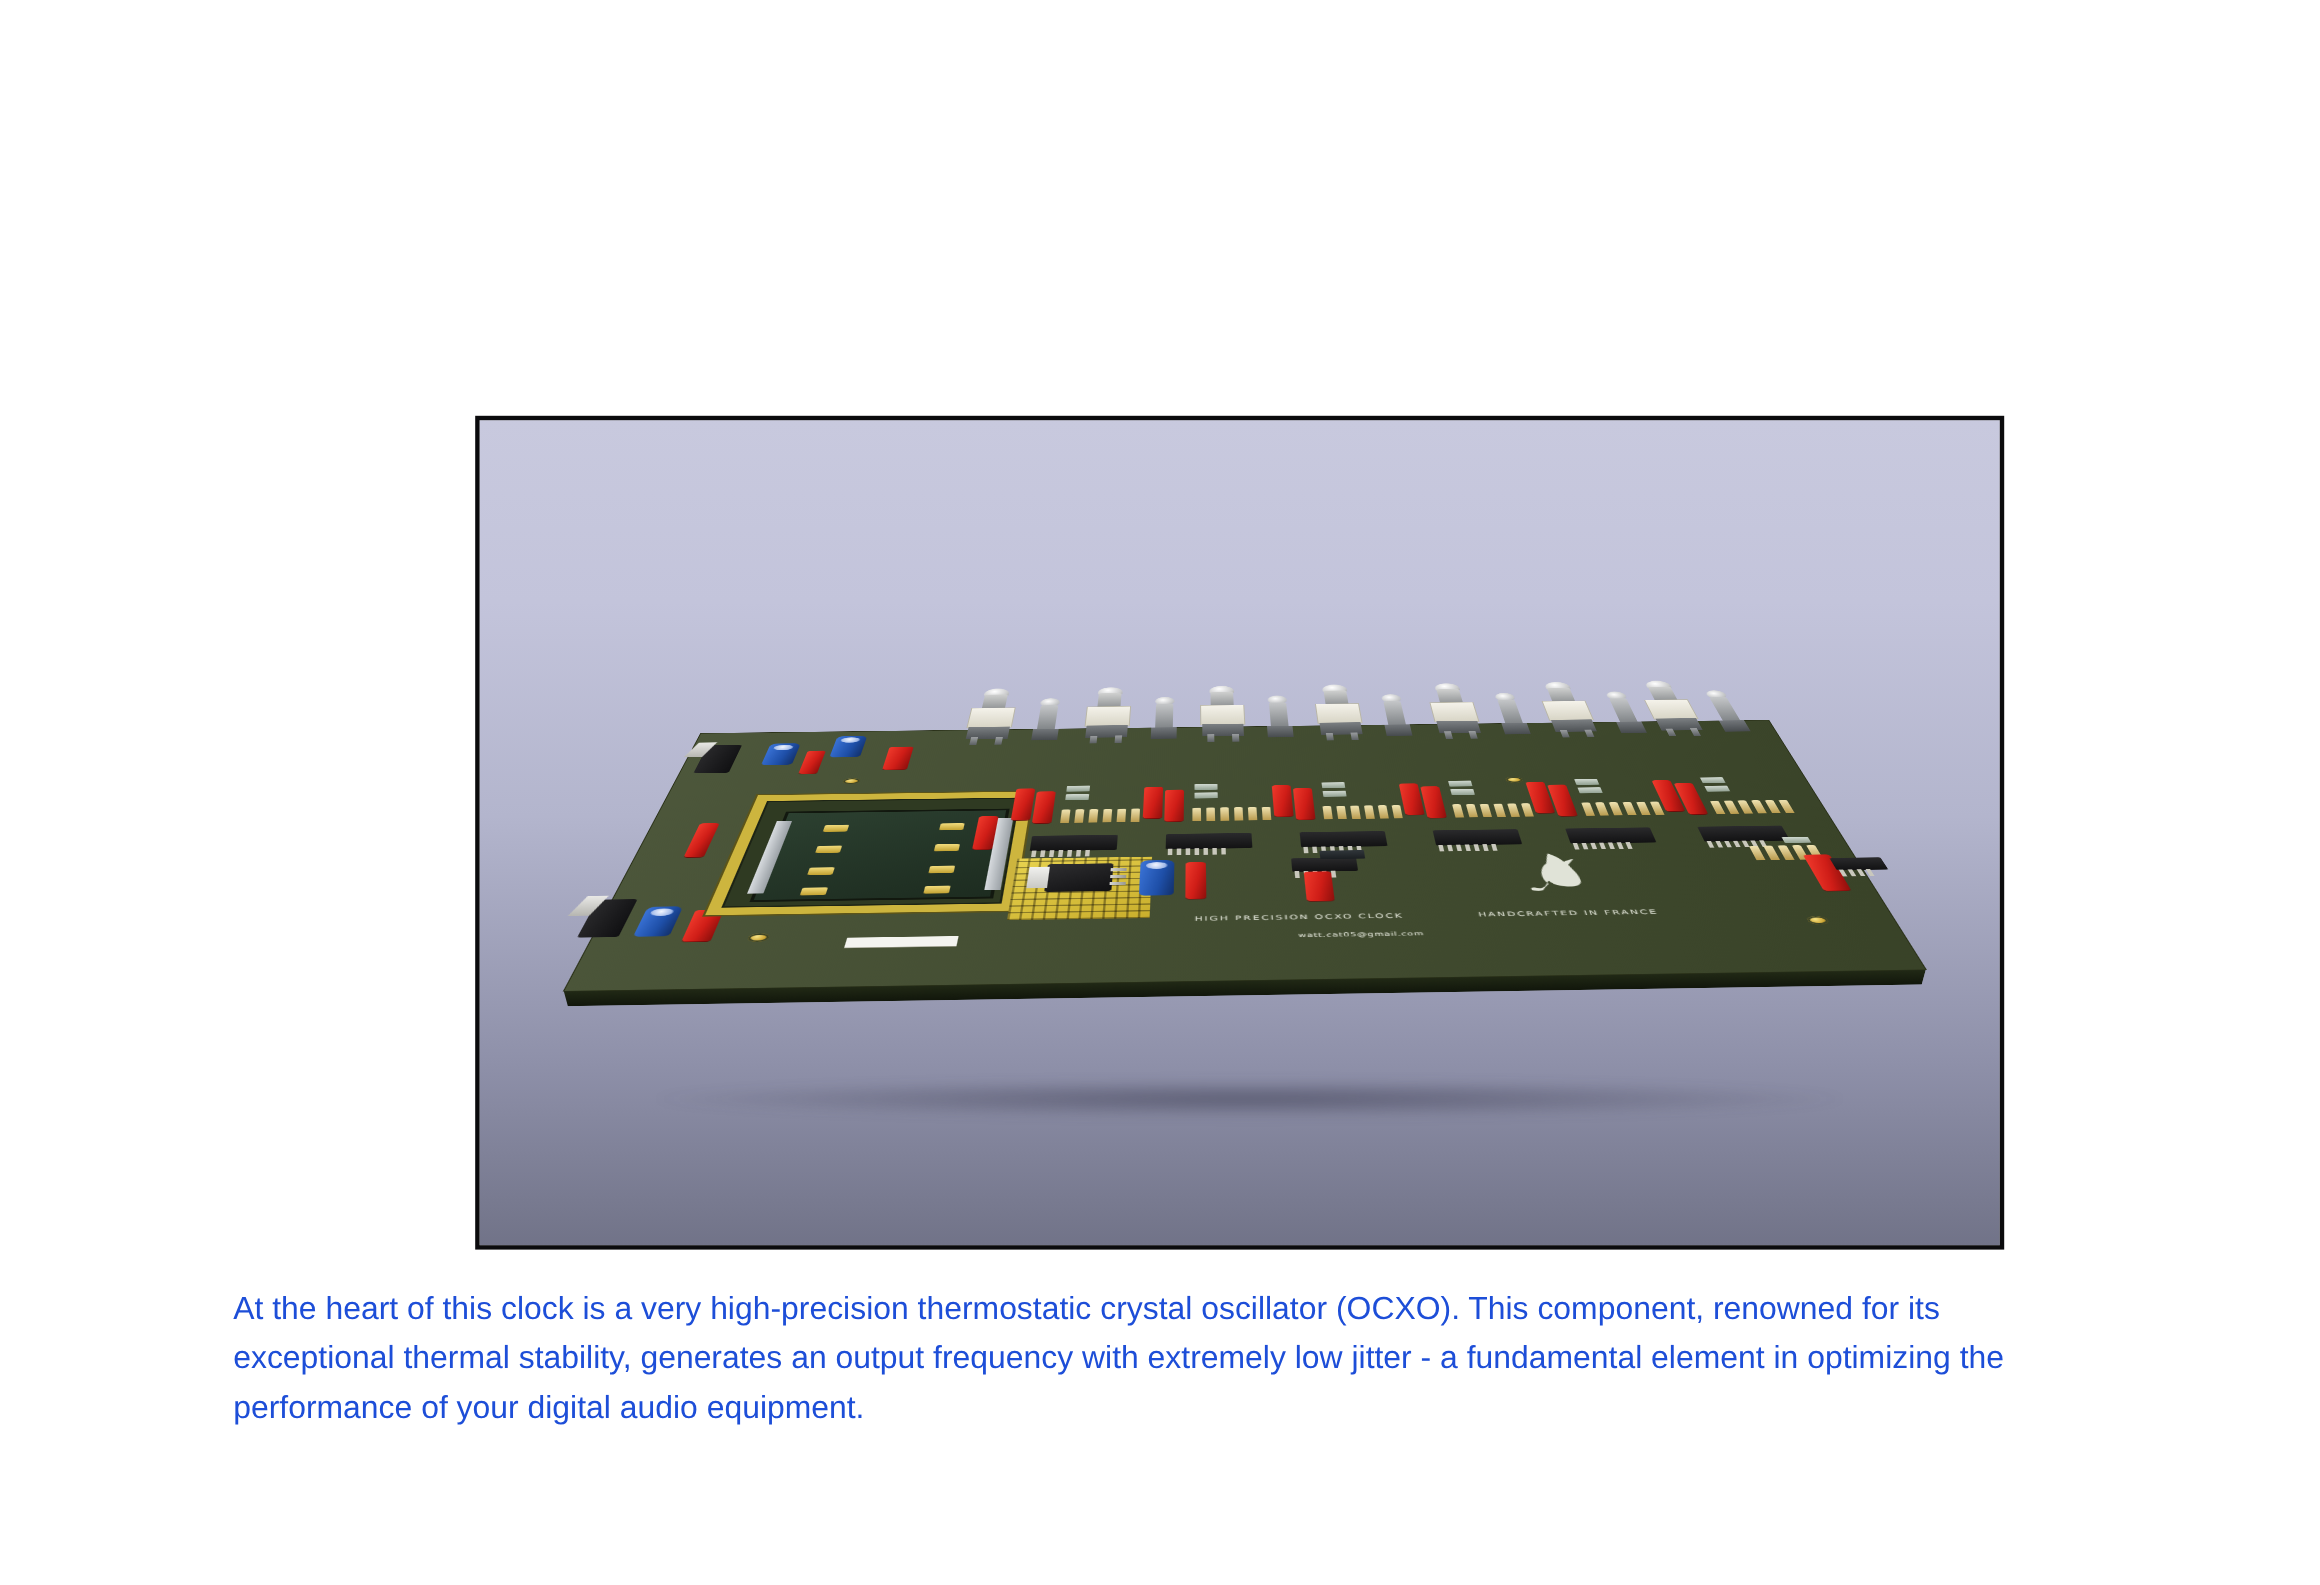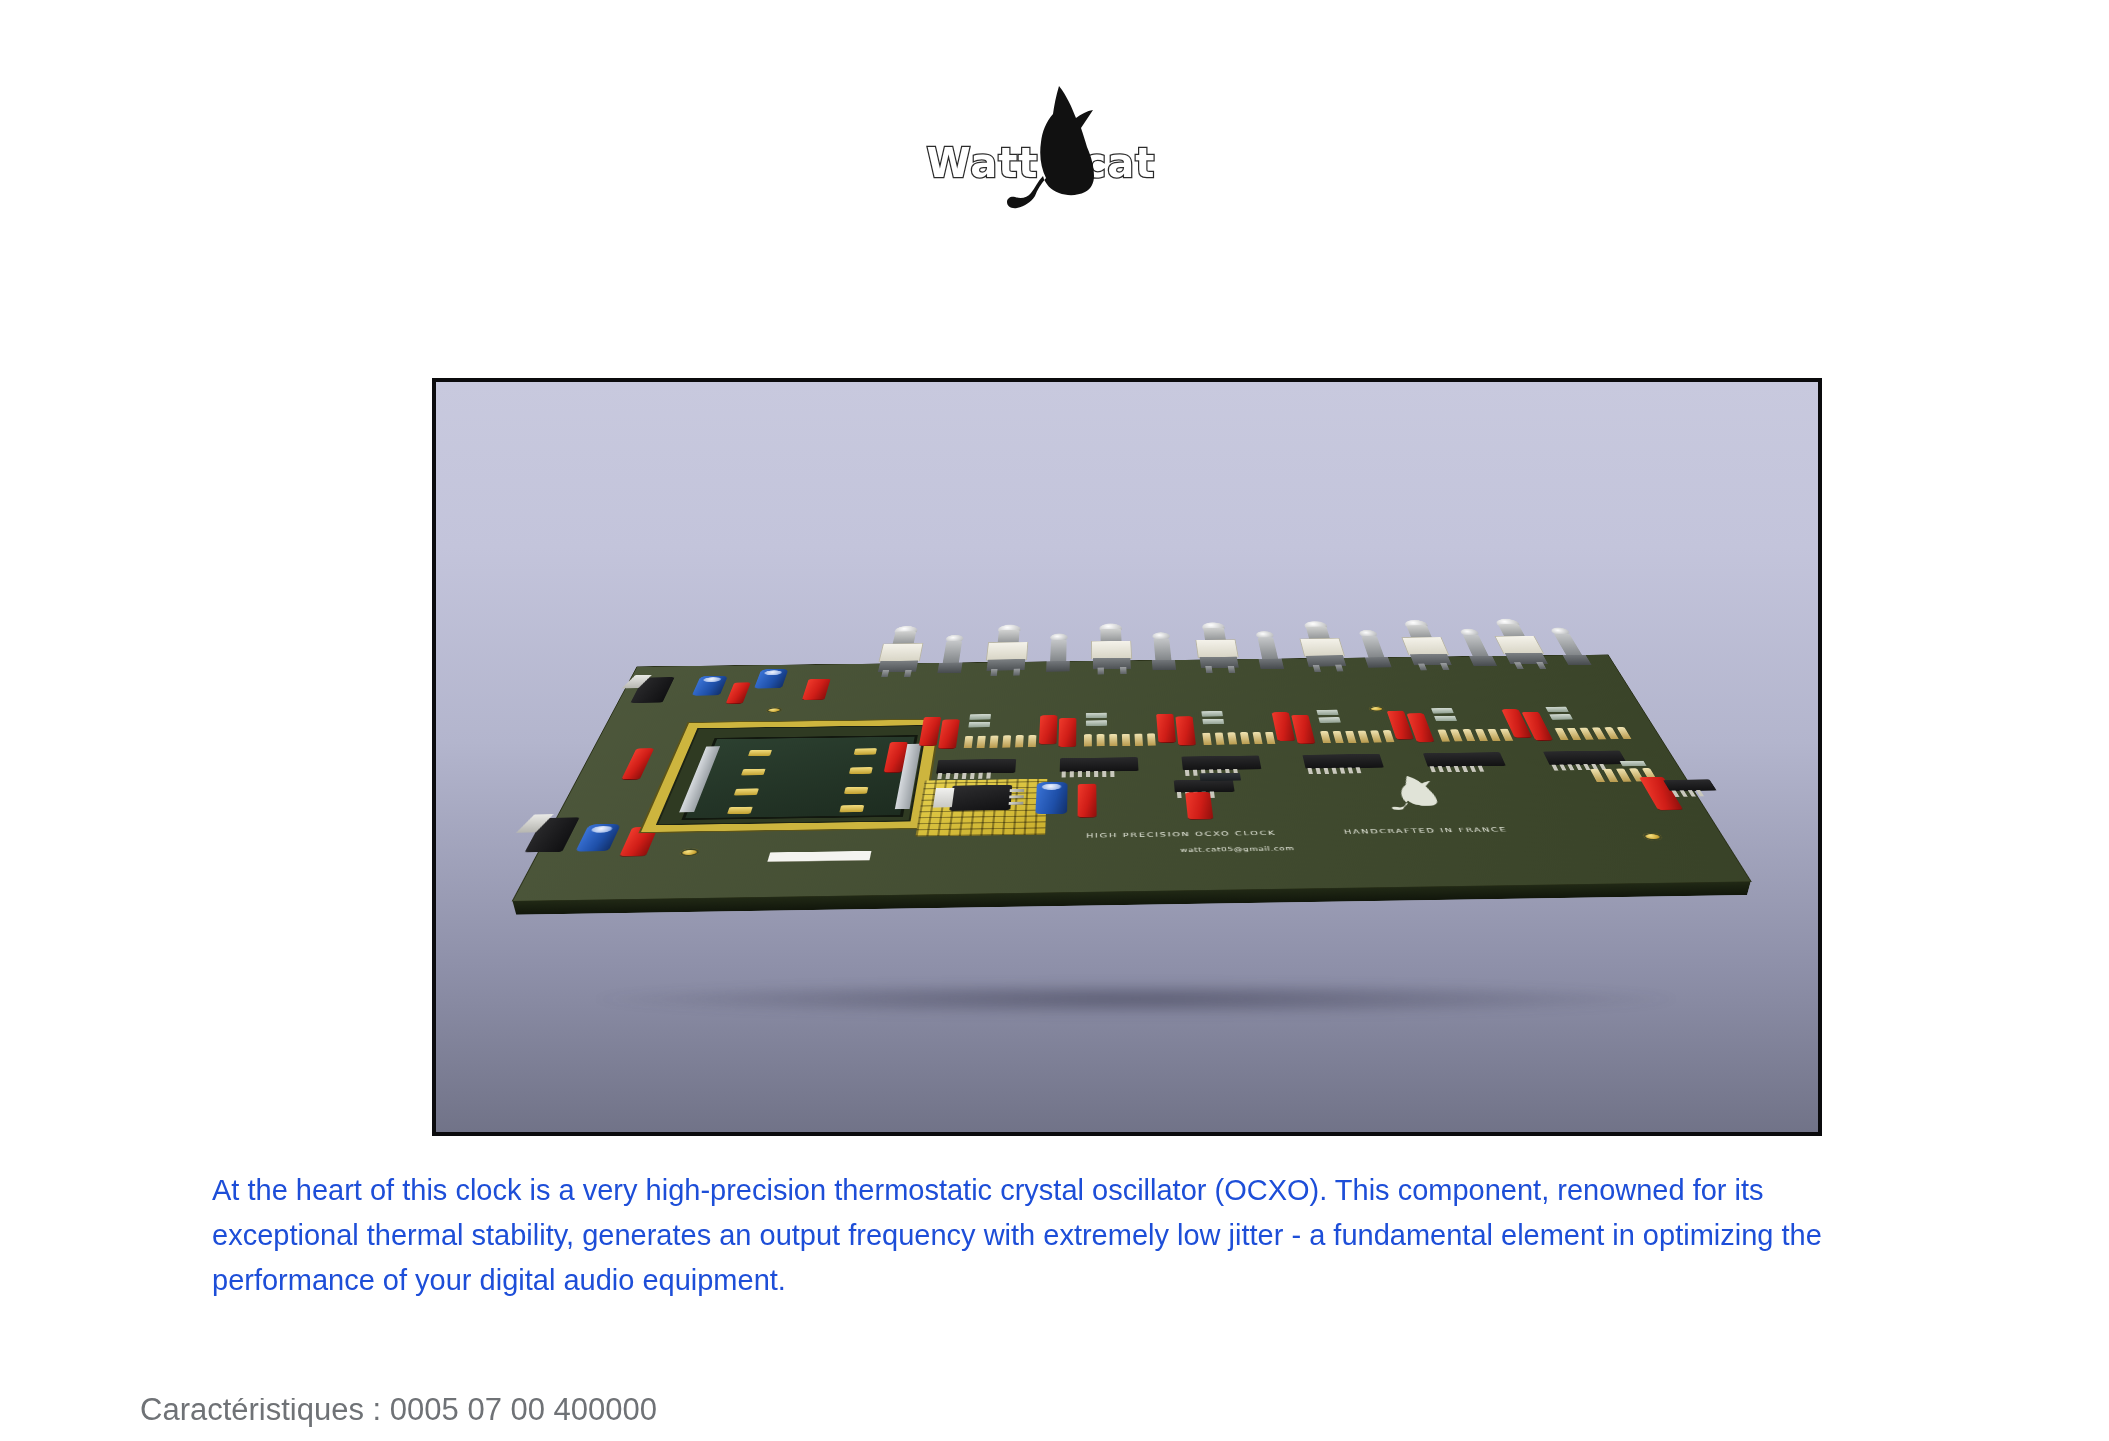--- a/index.html
+++ b/index.html
@@ -286,37 +286,20 @@
     color:#6f7276;
     white-space:nowrap;
     position:relative; top:-4px;
   }
 </style>
 </head>
 <body>
 
 <div class="page">
 
-  <div class="brand">
-    <div class="brand-inner">
-      <span class="brand-word">Watt</span>
-      <span class="brand-word2">cat</span>
-      <svg class="brand-cat" viewBox="0 0 120 132">
-        <path fill="#111111" d="M58 6 C55 16 53 26 52 34 C45 42 41 52 40 62
-          C38 76 40 88 45 98 C40 104 36 110 34 116
-          C30 122 24 126 16 128 C10 129 6 126 6 122
-          C6 118 10 116 14 117 C20 119 26 118 30 113
-          C34 108 37 101 42 96
-          C44 104 50 110 58 113 C66 116 76 116 84 112
-          C90 109 93 103 93 96 C93 86 90 76 86 67
-          C84 60 82 54 80 48 C84 42 88 36 92 30
-          C86 31 80 34 75 38 C71 28 66 16 58 6 Z"></path>
-      </svg>
-    </div>
-  </div>
 
 
   <div class="figure">
     <div class="figure-stage">
 
       <div class="pcb-shadow"></div>
 
       <div class="pcb-wrap">
         <div class="pcb">
           <div class="pcb-top">
@@ -673,17 +656,14 @@
           </div>
           <div class="pcb-edge"></div>
         </div>
       </div>
 
     </div>
   </div>
 
   <p class="body-copy">At the heart of this clock is  a  very high-precision thermostatic crystal oscillator (OCXO).  This component, renowned for its  exceptional thermal stability, generates an output frequency with extremely low jitter - a fundamental element in optimizing the performance of your digital audio equipment.</p>
 
-  <div class="footer-clip">
-    <span class="txt">Caractéristiques : 0005 07 00 400000</span>
-  </div>
 
 </div>
 
 </body></html>

